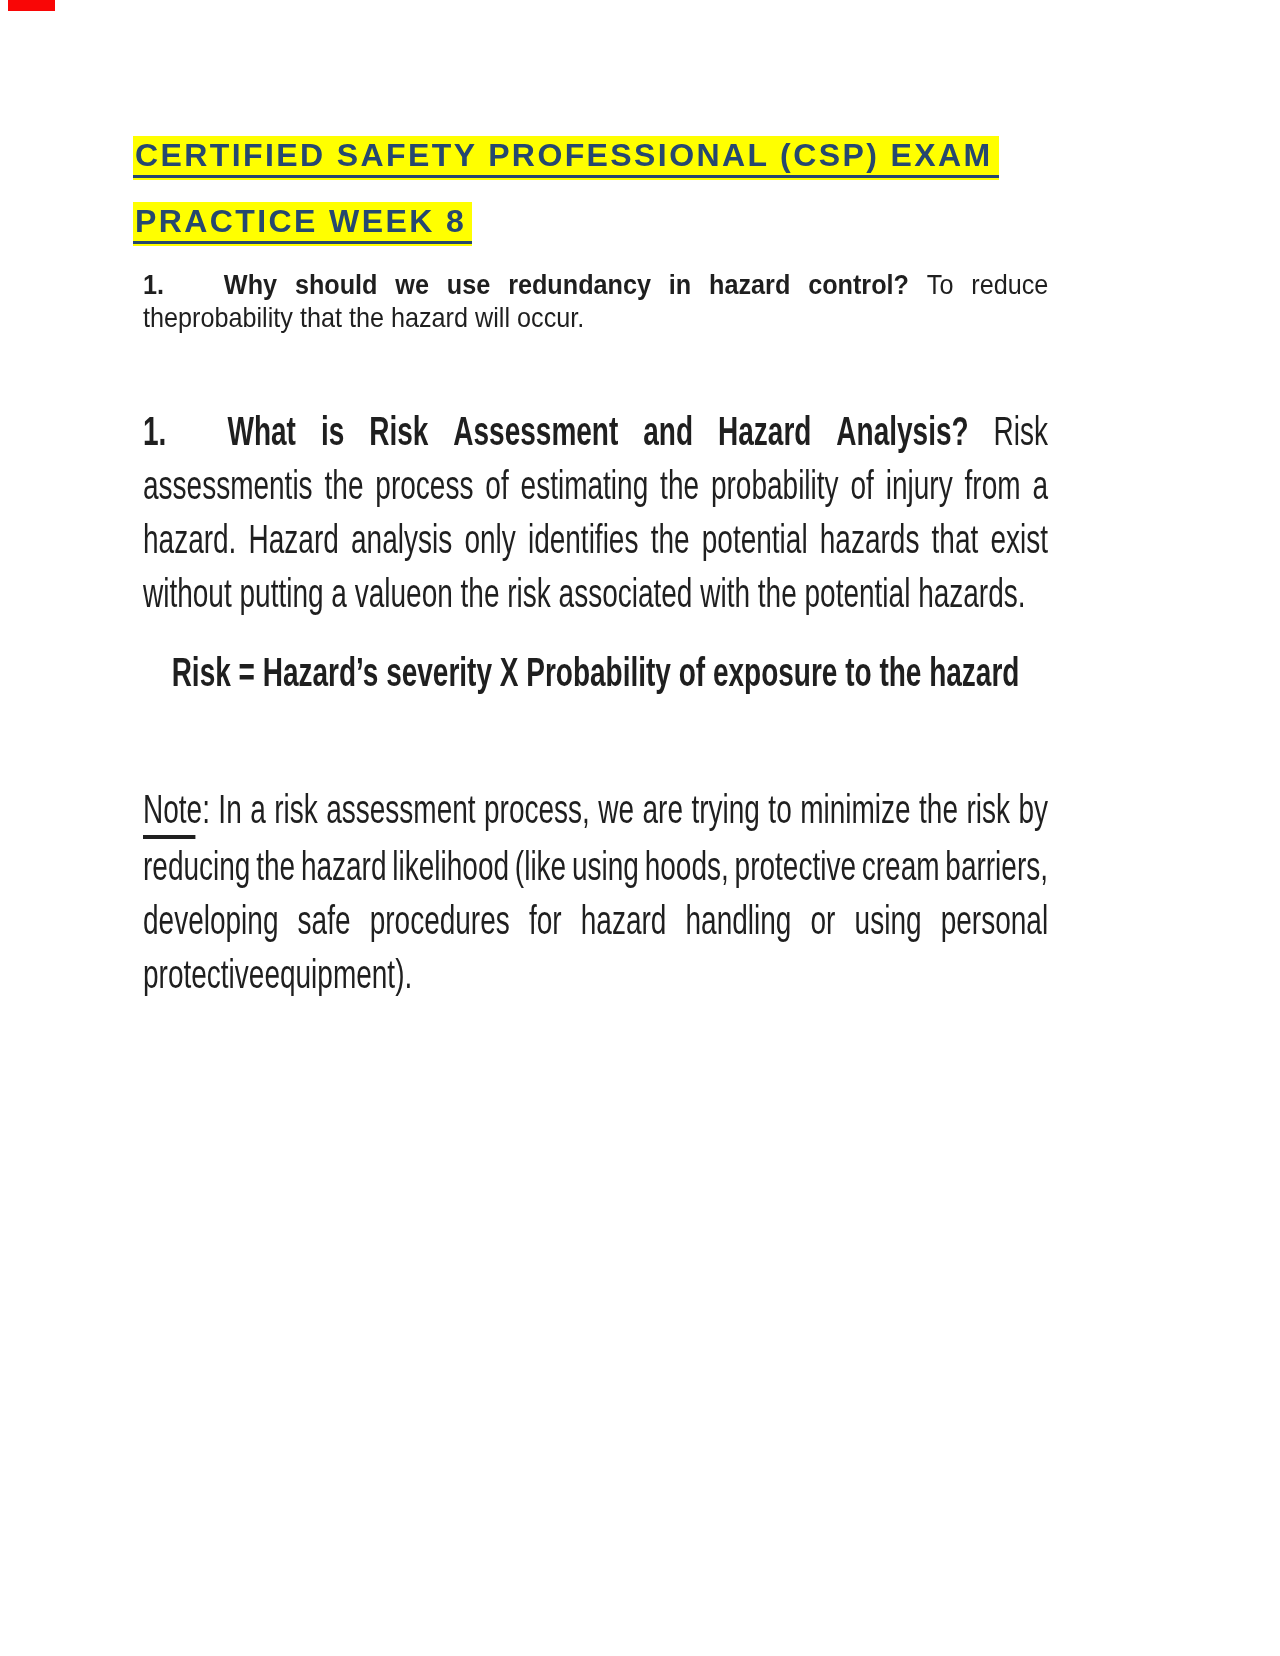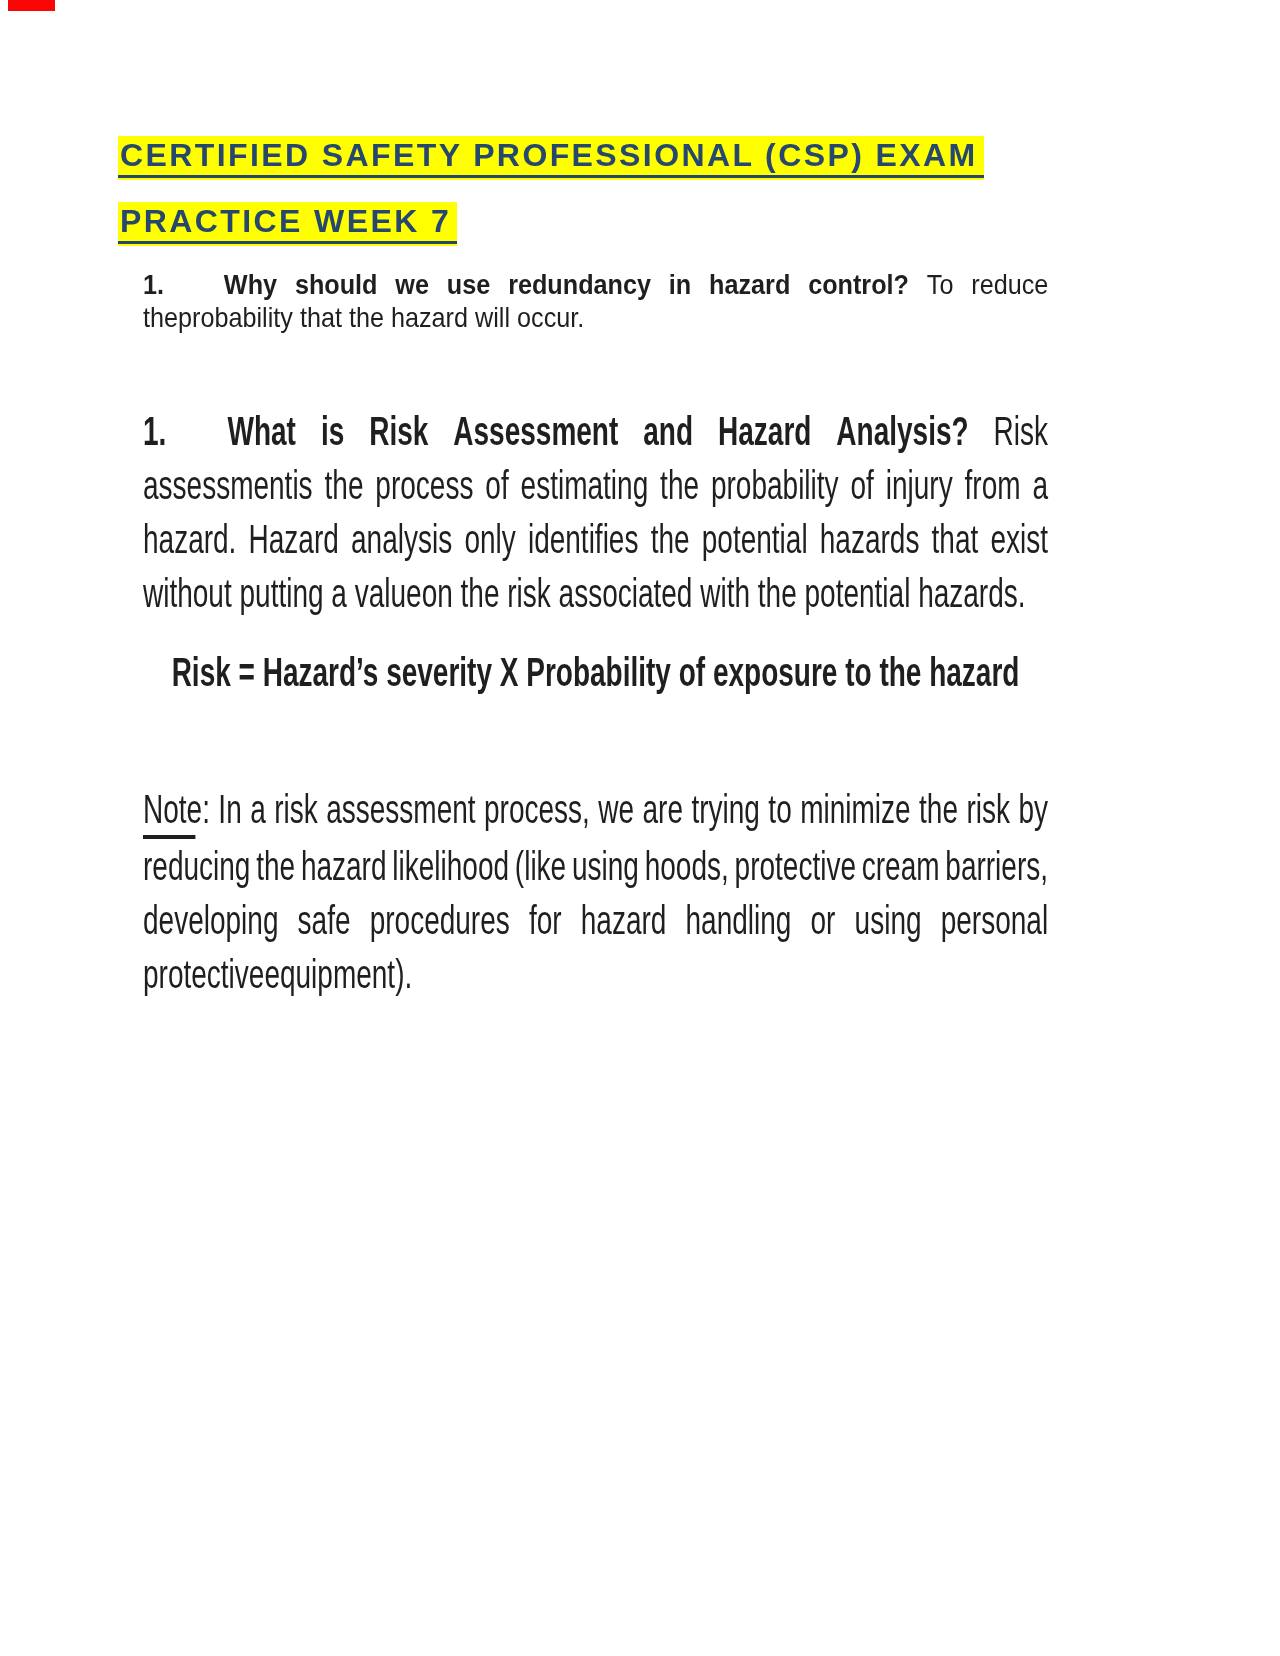--- a/index.html
+++ b/index.html
@@ -11,21 +11,21 @@
     color:#1f1f1f;
     overflow:hidden;
   }
   .abs { position:absolute; }
 
   
   .red-marker { left:8px; top:0; width:47px; height:11px; background:#f90606; }
 
   
   .title-line {
-    left:118px;
+    left:133px;
     font-weight:bold;
     font-size:32px;
     line-height:33px;
     letter-spacing:2.4px;
     color:#26486f;
     white-space:nowrap;
   }
   .t1 { top:139px; }
   .t2 { top:205px; }
   .hl {
@@ -86,21 +86,21 @@
 </style>
 </head>
 <body>
 
 <div class="abs red-marker"></div>
 
 <div class="abs title-line t1">
   <span class="hl">CERTIFIED SAFETY PROFESSIONAL (CSP) EXAM</span>
 </div>
 <div class="abs title-line t2">
-  <span class="hl">PRACTICE WEEK 7</span>
+  <span class="hl">PRACTICE WEEK 8</span>
 </div>
 
 <div class="abs tcol colA">
   <div class="jline">
       <span class="qnum">1.</span>
       <span class="b">Why</span>
       <span class="b">should</span>
       <span class="b">we</span>
       <span class="b">use</span>
       <span class="b">redundancy</span>

